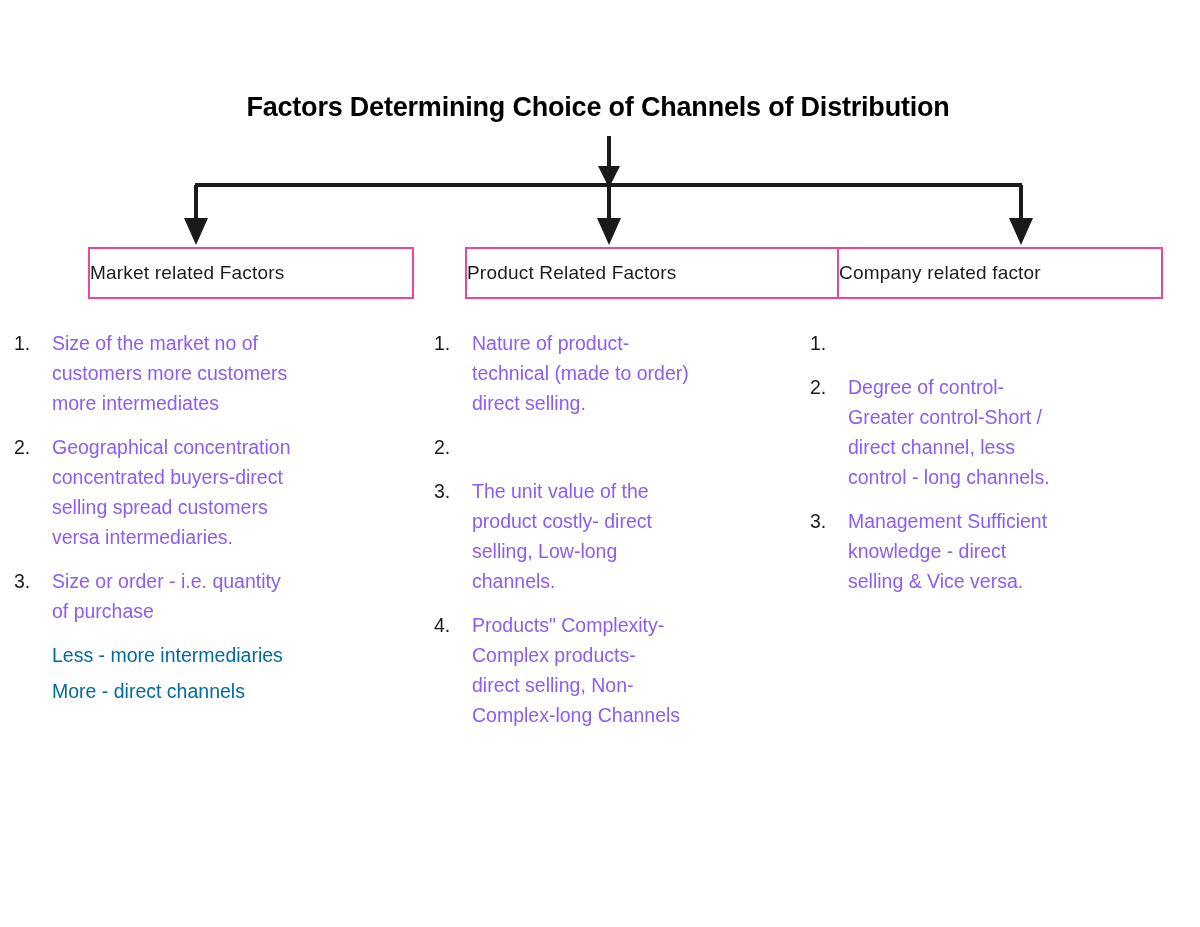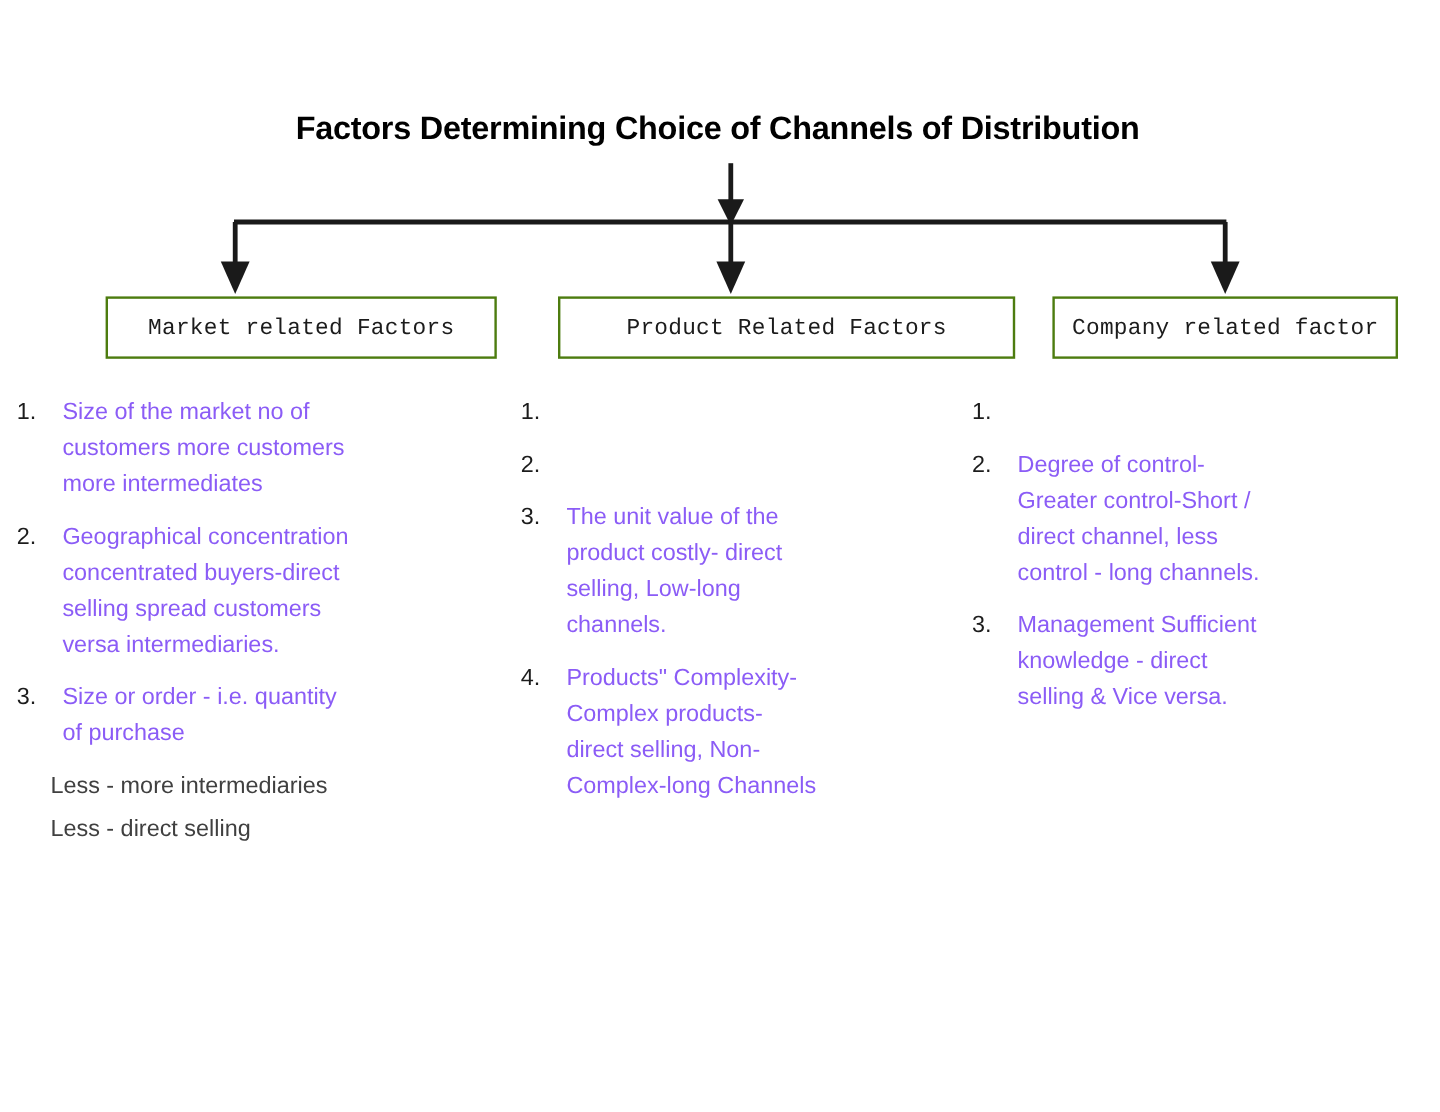--- a/index.html
+++ b/index.html
@@ -41,37 +41,36 @@
     width: 1200px;
     height: 927px;
     pointer-events: none;
   }
 
   
   .cat-box {
     position: absolute;
     top: 247px;
     height: 52px;
-    border: 2px solid #4d7c0f;
+    border: 2px solid #ec4899;
     background: #ffffff;
     box-sizing: border-box;
     display: flex;
     align-items: center;
-    justify-content: center;
-    font-family: Liberation Mono, monospace;
+    justify-content: flex-start;
   }
   .cat-box-label {
     font-size: 19px;
     color: #1c1c1c;
     white-space: nowrap;
     letter-spacing: 0.2px;
   }
   #box-market  { left: 88px;  width: 326px; }
   #box-product { left: 465px; width: 381px; }
-  #box-company { left: 877px; width: 288px; }
+  #box-company { left: 837px; width: 326px; }
 
   
   .column {
     position: absolute;
     top: 328px;
   }
   #column-market  { left: 14px;  width: 400px; }
   #column-product { left: 434px; width: 360px; }
   #column-company { left: 810px; width: 370px; }
 
@@ -88,24 +87,24 @@
     color: #1c1c1c;
   }
   .item-text {
     flex: 1;
     font-size: 19.5px;
     line-height: 30px;
     color: #8b5cf6;
     white-space: pre-line;
   }
   .sub-line {
-    margin-left: 28px;
+    margin-left: 38px;
     font-size: 19.5px;
     line-height: 30px;
-    color: #404040;
+    color: #0369a1;
     margin-bottom: 6px;
     white-space: pre-line;
   }
 </style>
 </head>
 <body>
 
 <div id="page">
 
   <div class="diagram-title">Factors Determining Choice of Channels of Distribution</div>
@@ -152,26 +151,29 @@
 concentrated buyers-direct
 selling spread customers
 versa intermediaries.</div>
     </div>
     <div class="list-item">
       <div class="item-number">3.</div>
       <div class="item-text">Size or order - i.e. quantity
 of purchase</div>
     </div>
     <div class="sub-line">Less - more intermediaries</div>
-    <div class="sub-line">Less - direct selling</div>
+    <div class="sub-line">More - direct channels</div>
   </div>
 
   <div class="column" id="column-product">
     <div class="list-item">
       <div class="item-number">1.</div>
+      <div class="item-text">Nature of product-
+technical (made to order)
+direct selling.</div>
     </div>
     <div class="list-item">
       <div class="item-number">2.</div>
     </div>
     <div class="list-item">
       <div class="item-number">3.</div>
       <div class="item-text">The unit value of the
 product costly- direct
 selling, Low-long
 channels.</div>

